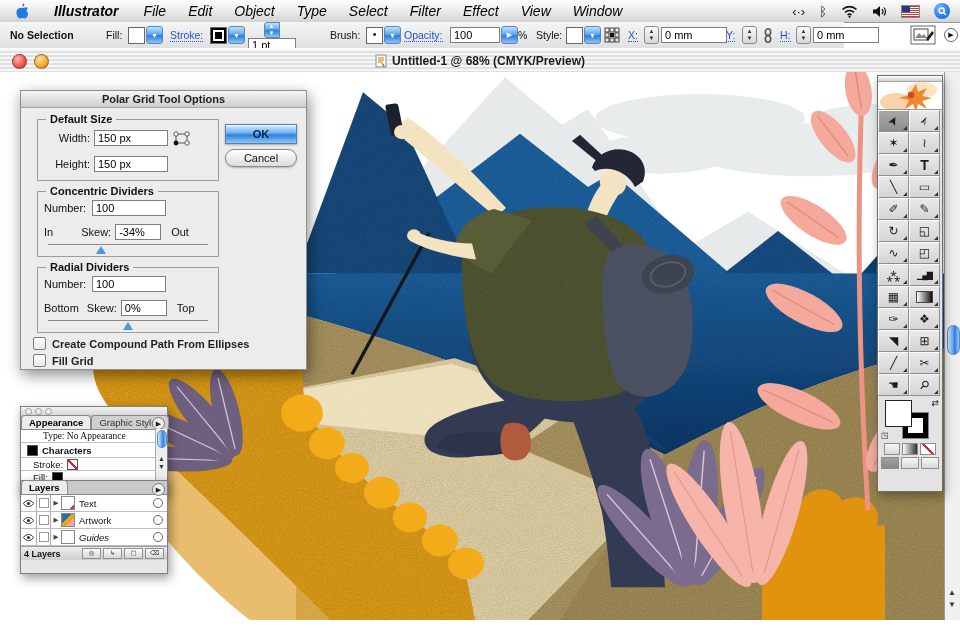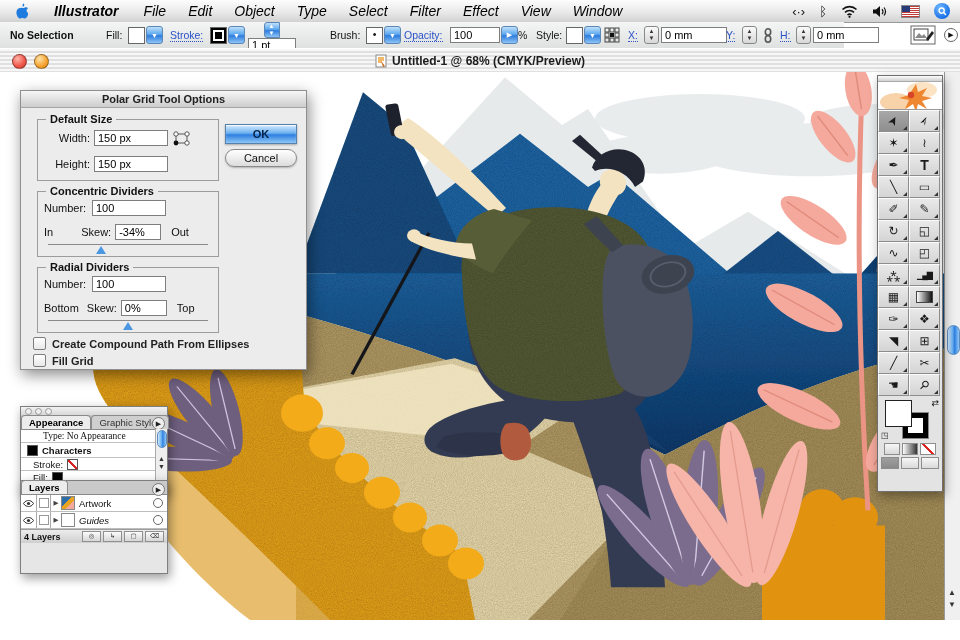--- a/index.html
+++ b/index.html
@@ -630,20 +630,35 @@
       <span class="lay-eye">
           <svg width="11" height="7" viewBox="0 0 11 7">
             <path d="M.5 3.5C2 1 4 .5 5.5.5S9 1 10.5 3.5C9 6 7 6.5 5.5 6.5S2 6 .5 3.5z" fill="#fff" stroke="#333"></path>
             <circle cx="5.5" cy="3.5" r="1.6" fill="#333"></circle>
           </svg>
         </span>
       <span class="lay-box">
           <i></i>
         </span>
       <span class="lay-tri">▶</span>
+      <span class="lay-thumb" style="background:linear-gradient(315deg,#c33 0 18%,#fff 18%);"></span>
+      <span class="lay-name">Text</span>
+      <span class="lay-target"></span>
+    </div>
+    <div class="lay-row">
+      <span class="lay-eye">
+          <svg width="11" height="7" viewBox="0 0 11 7">
+            <path d="M.5 3.5C2 1 4 .5 5.5.5S9 1 10.5 3.5C9 6 7 6.5 5.5 6.5S2 6 .5 3.5z" fill="#fff" stroke="#333"></path>
+            <circle cx="5.5" cy="3.5" r="1.6" fill="#333"></circle>
+          </svg>
+        </span>
+      <span class="lay-box">
+          <i></i>
+        </span>
+      <span class="lay-tri">▶</span>
       <span class="lay-thumb" style="background:linear-gradient(135deg,#2d6da8 0 38%,#e8a41e 38% 66%,#f4a99c 66%);"></span>
       <span class="lay-name">Artwork</span>
       <span class="lay-target"></span>
     </div>
     <div class="lay-row">
       <span class="lay-eye">
           <svg width="11" height="7" viewBox="0 0 11 7">
             <path d="M.5 3.5C2 1 4 .5 5.5.5S9 1 10.5 3.5C9 6 7 6.5 5.5 6.5S2 6 .5 3.5z" fill="#fff" stroke="#333"></path>
             <circle cx="5.5" cy="3.5" r="1.6" fill="#333"></circle>
           </svg>

